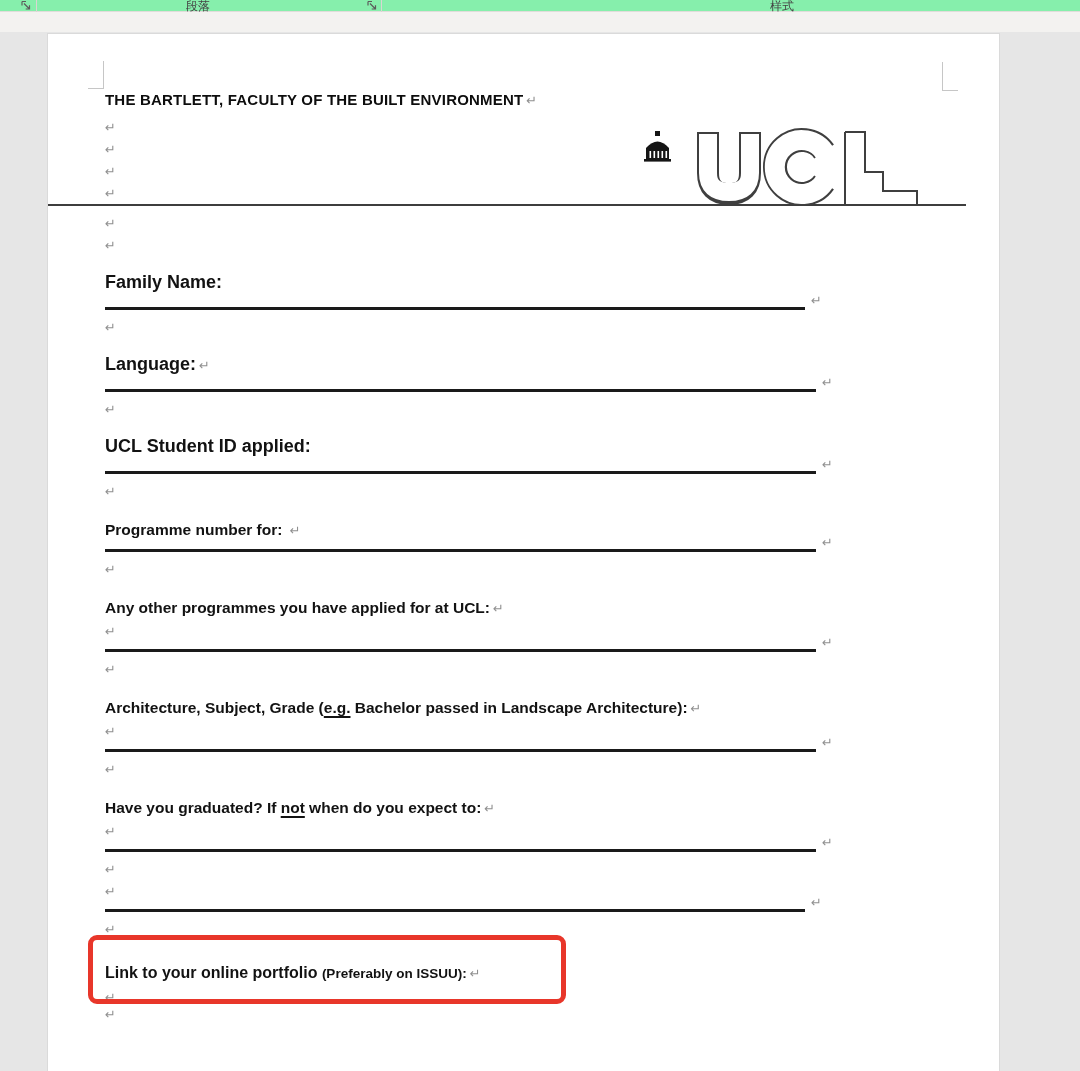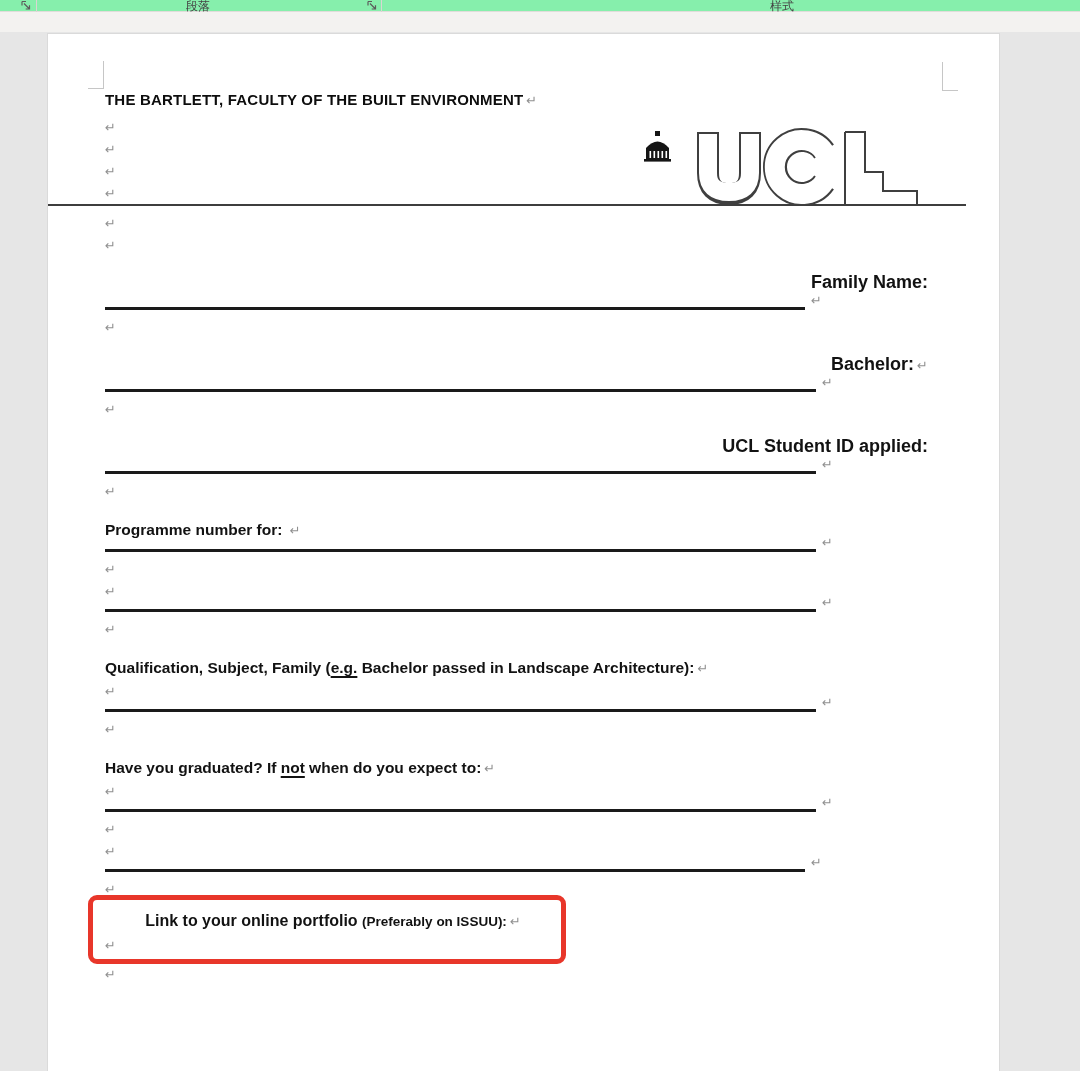--- a/index.html
+++ b/index.html
@@ -37,42 +37,42 @@
                 white-space:nowrap; color:#0d0d0d; }
 
   .pilcrow { color:#909090; font-family:"DejaVu Sans", sans-serif; font-size:13px;
              font-weight:normal; }
   .row-label .pilcrow, .header-row .pilcrow { margin-left:3px; }
 
   .row-pilcrow { height:22px; line-height:20px; }
   .row-pilcrow.gap { margin-top:8px; }
 
   .row-label { font-weight:bold; white-space:nowrap; color:#121212; }
-  .row-label.lg { font-size:18px; height:32px; line-height:26px; margin-top:12px;text-align:right; }
+  .row-label.lg { font-size:18px; height:32px; line-height:26px; margin-top:12px; }
   .row-label.sm { font-size:15.5px; height:24px; line-height:22px; margin-top:16px; }
 
   .u-black { text-decoration:underline; text-decoration-thickness:1.5px;
              text-underline-offset:3px; }
   .u-wavy  { text-decoration-style:wavy;
              text-decoration-color:#2e6ed4; text-decoration-thickness:1px;
              text-underline-offset:5px;text-align:center; }
 
   .row-line { position:relative; height:16px; }
   .fill-line { position:absolute; left:0; top:6px; height:3px; background:#1a1a1a; }
   .fill-line.short { width:700px; }
   .fill-line.long  { width:711px; }
   .row-line .line-end { position:absolute; top:-8px; }
   .row-line .line-end.short { left:706px; }
   .row-line .line-end.long  { left:717px; }
 
   
   .redbox { width:478px; height:69px; margin-left:-17px; margin-top:-6px;
             border:5px solid #e8362a; border-radius:9px; overflow:hidden;
             padding:5px 0 0 12px; }
-  .redbox .boxlabel { margin-top:4px; height:26px; font-size:16px; line-height:24px;text-align:center; }
+  .redbox .boxlabel { margin-top:16px; height:26px; font-size:16px; line-height:24px; }
   .redbox .boxlabel .small { font-size:13.5px; }
   .redbox .row-pilcrow { height:24px; }
 </style>
 </head>
 <body>
 
 <div class="ribbon-strip">
   <div class="launcher" style="left:20px">
     <svg width="13" height="12" viewBox="0 0 13 12">
       <path d="M2,1.5 H6 M2,1.5 V5.5 M4,3.5 L9.5,9 M9.5,5.2 V9 H5.7" stroke="#5c5c5c" stroke-width="1.2" fill="none"></path>
@@ -132,45 +132,46 @@
           <div class="row-pilcrow"><span class="pilcrow">↵</span></div>
           <div class="row-pilcrow"><span class="pilcrow">↵</span></div>
           <div class="row-pilcrow gap"><span class="pilcrow">↵</span></div>
           <div class="row-pilcrow"><span class="pilcrow">↵</span></div>
           <div class="row-label lg"><span>Family Name:</span></div>
           <div class="row-line">
             <div class="fill-line short"></div>
             <span class="pilcrow line-end short">↵</span>
           </div>
           <div class="row-pilcrow"><span class="pilcrow">↵</span></div>
-          <div class="row-label lg"><span>Bachelor:</span><span class="pilcrow">↵</span></div>
+          <div class="row-label lg"><span>Language:</span><span class="pilcrow">↵</span></div>
           <div class="row-line">
             <div class="fill-line long"></div>
             <span class="pilcrow line-end long">↵</span>
           </div>
           <div class="row-pilcrow"><span class="pilcrow">↵</span></div>
           <div class="row-label lg"><span>UCL Student ID applied:</span></div>
           <div class="row-line">
             <div class="fill-line long"></div>
             <span class="pilcrow line-end long">↵</span>
           </div>
           <div class="row-pilcrow"><span class="pilcrow">↵</span></div>
           <div class="row-label sm"><span>Programme number for: </span><span class="pilcrow">↵</span></div>
           <div class="row-line">
             <div class="fill-line long"></div>
             <span class="pilcrow line-end long">↵</span>
           </div>
           <div class="row-pilcrow"><span class="pilcrow">↵</span></div>
+          <div class="row-label sm"><span>Any other programmes you have applied for at UCL:</span><span class="pilcrow">↵</span></div>
           <div class="row-pilcrow"><span class="pilcrow">↵</span></div>
           <div class="row-line">
             <div class="fill-line long"></div>
             <span class="pilcrow line-end long">↵</span>
           </div>
           <div class="row-pilcrow"><span class="pilcrow">↵</span></div>
-          <div class="row-label sm"><span>Qualification, Subject, Family (</span><span class="u-black"><span class="u-wavy">e.g.</span></span><span> Bachelor passed in Landscape Architecture):</span><span class="pilcrow">↵</span></div>
+          <div class="row-label sm"><span>Architecture, Subject, Grade (</span><span class="u-black"><span class="u-wavy">e.g.</span></span><span> Bachelor passed in Landscape Architecture):</span><span class="pilcrow">↵</span></div>
           <div class="row-pilcrow"><span class="pilcrow">↵</span></div>
           <div class="row-line">
             <div class="fill-line long"></div>
             <span class="pilcrow line-end long">↵</span>
           </div>
           <div class="row-pilcrow"><span class="pilcrow">↵</span></div>
           <div class="row-label sm"><span>Have you graduated? If </span><span class="u-black"><span class="u-wavy">not</span></span><span> when do you expect to:</span><span class="pilcrow">↵</span></div>
           <div class="row-pilcrow"><span class="pilcrow">↵</span></div>
           <div class="row-line">
             <div class="fill-line long"></div>

